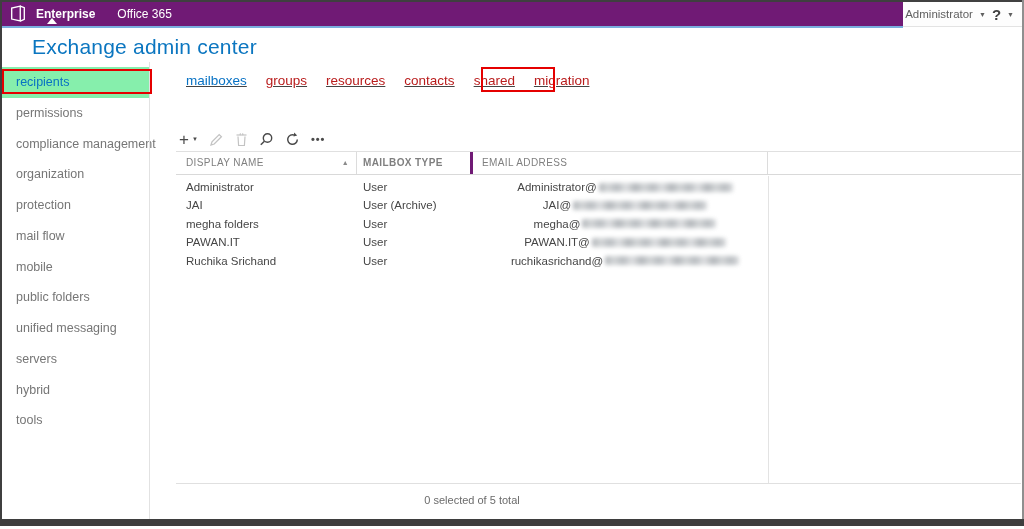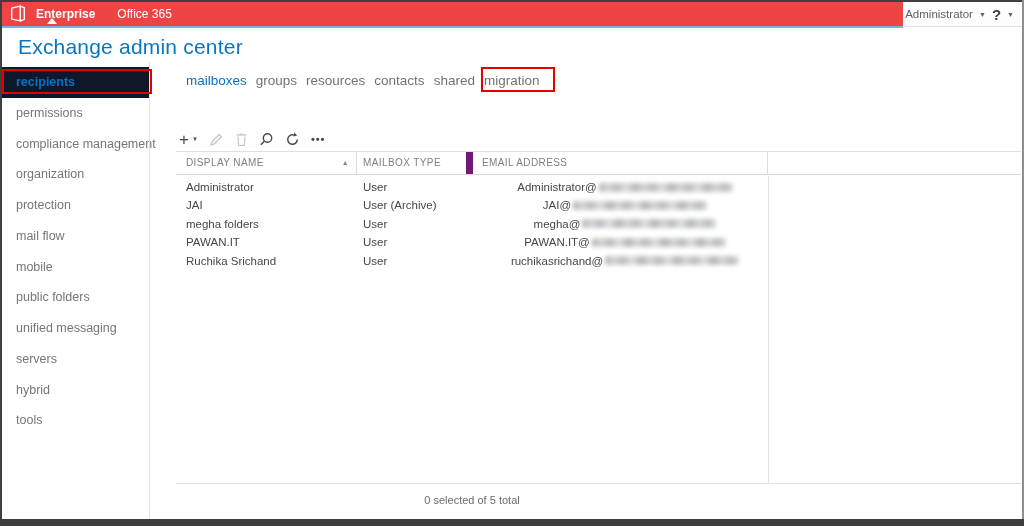--- a/index.html
+++ b/index.html
@@ -13,21 +13,21 @@
   }
   
   .frame-top    { position:absolute; left:0; top:0; width:1024px; height:2px; background:#3f3f3f; }
   .frame-left   { position:absolute; left:0; top:0; width:2px; height:526px; background:#3f3f3f; }
   .frame-right  { position:absolute; right:0; top:0; width:2px; height:526px; background:#8f8f8f; }
   .frame-bottom { position:absolute; left:0; top:519px; width:1024px; height:7px; background:#3e3e3e; }
 
   
   .topbar {
     position:absolute; left:2px; top:2px; width:901px; height:24px;
-    background:#ef4444; display:flex; align-items:center;
+    background:#701a75; display:flex; align-items:center;
   }
   .topbar-underline { position:absolute; left:2px; top:26px; width:901px; height:2px; background:#79aede; }
   .topbar-right {
     position:absolute; left:903px; top:2px; width:119px; height:25px;
     background:#fdfdfd; border-bottom:1px solid #e3e3e3;
     display:flex; align-items:center; justify-content:flex-end; padding-right:8px; gap:6px;
   }
   .office-logo { margin-left:7px; margin-right:9px; width:18px; height:18px; }
   .brand-tab { color:#ffffff; font-size:12px; margin-right:22px; cursor:default; position:relative; }
   .brand-tab.active { font-weight:bold; }
@@ -35,36 +35,36 @@
     position:absolute; left:45px; top:16px; width:0; height:0;
     border-left:5px solid transparent; border-right:5px solid transparent;
     border-bottom:6px solid #ffffff;
   }
   .account-label { color:#5f5f5f; font-size:11.5px; }
   .caret { color:#5f5f5f; font-size:7px; line-height:1; }
   .help-label { color:#3f3f3f; font-size:15px; font-weight:bold; }
 
   
   .page-title {
-    position:absolute; left:18px; top:35px;
+    position:absolute; left:32px; top:35px;
     font-size:21px; font-weight:300; color:#0b76c0; letter-spacing:0.2px;
   }
 
   
   .sidebar { position:absolute; left:2px; top:67px; width:147px; }
   .sidebar-sep { position:absolute; left:149px; top:62px; width:1px; height:457px; background:#e2e2e2; }
   .sidebar-item {
     height:30.75px; line-height:30.75px; padding-left:14px;
     font-size:12.5px; color:#767676; cursor:pointer; white-space:nowrap;
   }
-  .sidebar-item.selected { color:#0872c4; background:#0f172a;font-weight:bold; }
-
-  
-  .tabs { position:absolute; left:186px; top:73px; display:flex; gap:9px; }
-  .tab { font-size:13.5px; color:#737373; cursor:pointer; }
+  .sidebar-item.selected { color:#0872c4; background:#86efac; }
+
+  
+  .tabs { position:absolute; left:186px; top:73px; display:flex; gap:19px;text-decoration:underline; }
+  .tab { font-size:13.5px; color:#b91c1c; cursor:pointer; }
   .tab.selected { color:#0872c4; }
 
   
   .anno { position:absolute; border:2px solid #e50000; pointer-events:none; }
   .anno-recipients { left:2px; top:69px; width:150px; height:25px; }
   .anno-migration  { left:481px; top:67px; width:74px; height:25px; }
 
   
   .toolbar { position:absolute; left:179px; top:129px; display:flex; align-items:center; gap:11px; height:20px; }
   .tb-btn { display:flex; align-items:center; cursor:pointer; }
@@ -77,21 +77,21 @@
   
   .list-header {
     position:absolute; left:176px; top:151px; width:845px; height:24px;
     border-top:1px solid #e0e0e0; border-bottom:1px solid #d9d9d9;
     display:flex; font-size:10px; color:#7f7f7f; letter-spacing:0.4px;
   }
   .hcell { line-height:22px; white-space:nowrap; }
   .hc1 { width:181px; padding-left:10px; border-right:1px solid #dcdcdc; display:flex; align-items:center; }
   .hc1 .hlabel { flex:1; }
   .sort-icon { font-size:7px; color:#8a8a8a; margin-right:7px; }
-  .hc2 { width:116px; padding-left:6px; border-right:7px solid #701a75; }
+  .hc2 { width:116px; padding-left:6px; border-right:3px solid #701a75;font-weight:bold; }
   .hc3 { width:295px; padding-left:9px; border-right:1px solid #dcdcdc; }
   .hc4 { flex:1; }
 
   .rows { position:absolute; left:176px; top:178px; width:592px; }
   .row { display:flex; height:18.4px; line-height:18.4px; font-size:11.5px; color:#464646; cursor:pointer; }
   .rc1 { width:181px; padding-left:10px; white-space:nowrap; overflow:hidden; }
   .rc2 { width:116px; padding-left:6px; white-space:nowrap; }
   .rc3 { width:295px; padding-left:9px; white-space:nowrap; display:flex; align-items:center;justify-content:center; }
   .blur-domain {
     display:inline-block; width:134px; height:9px; margin-left:2px;

